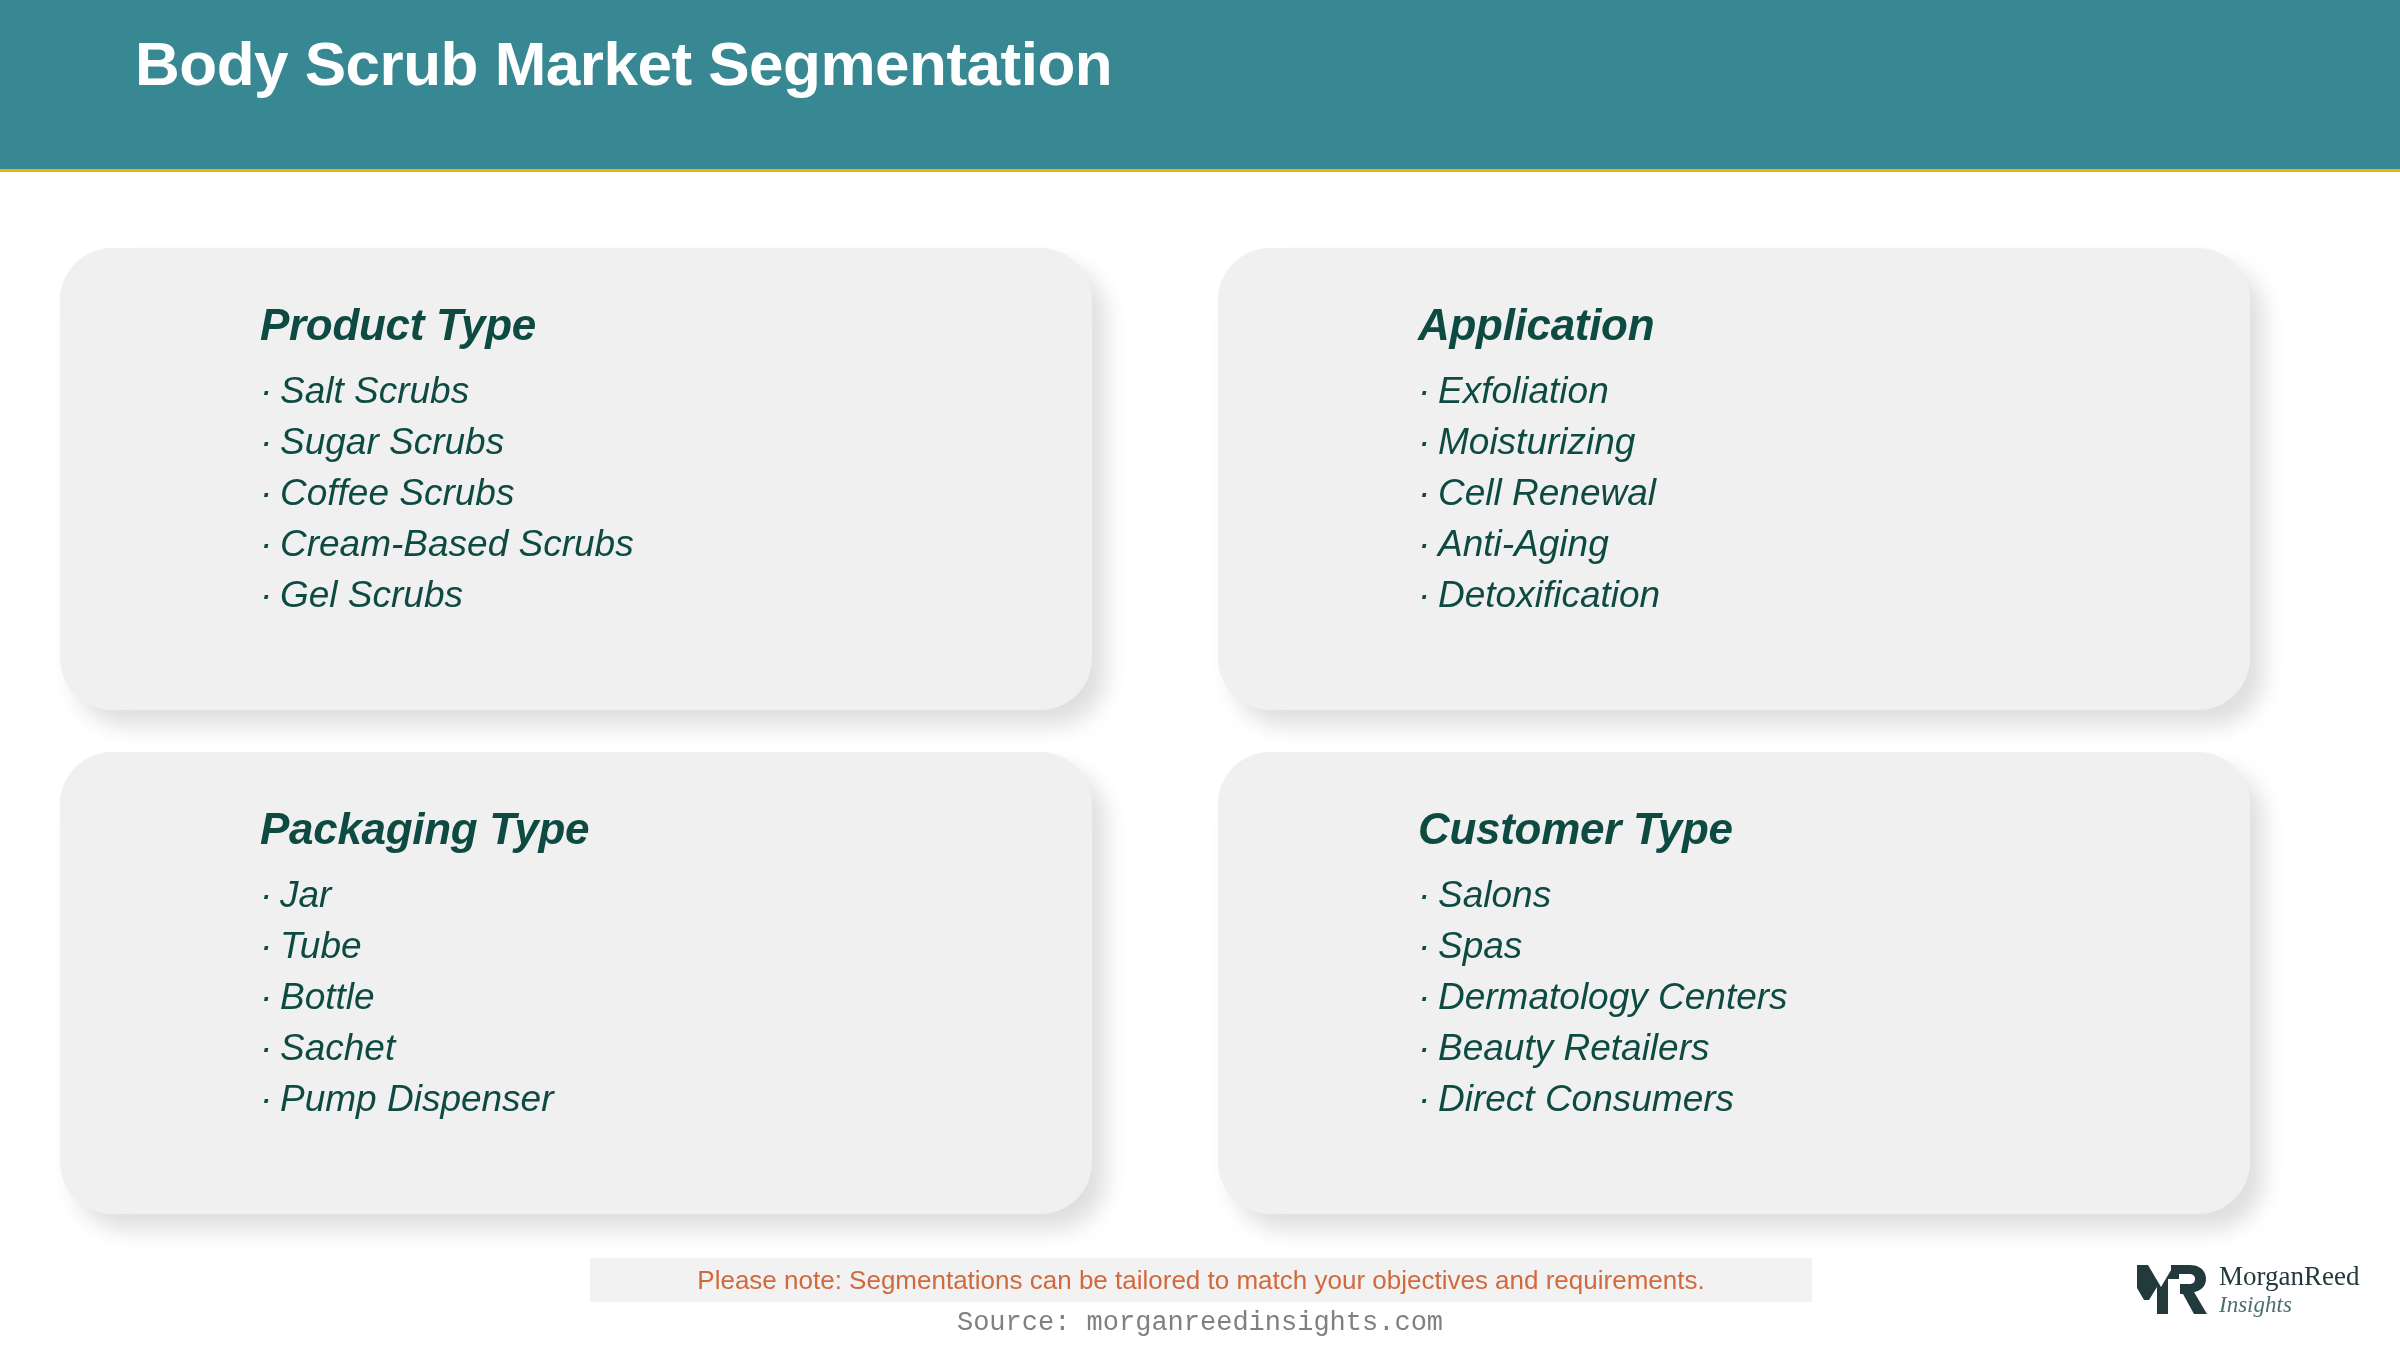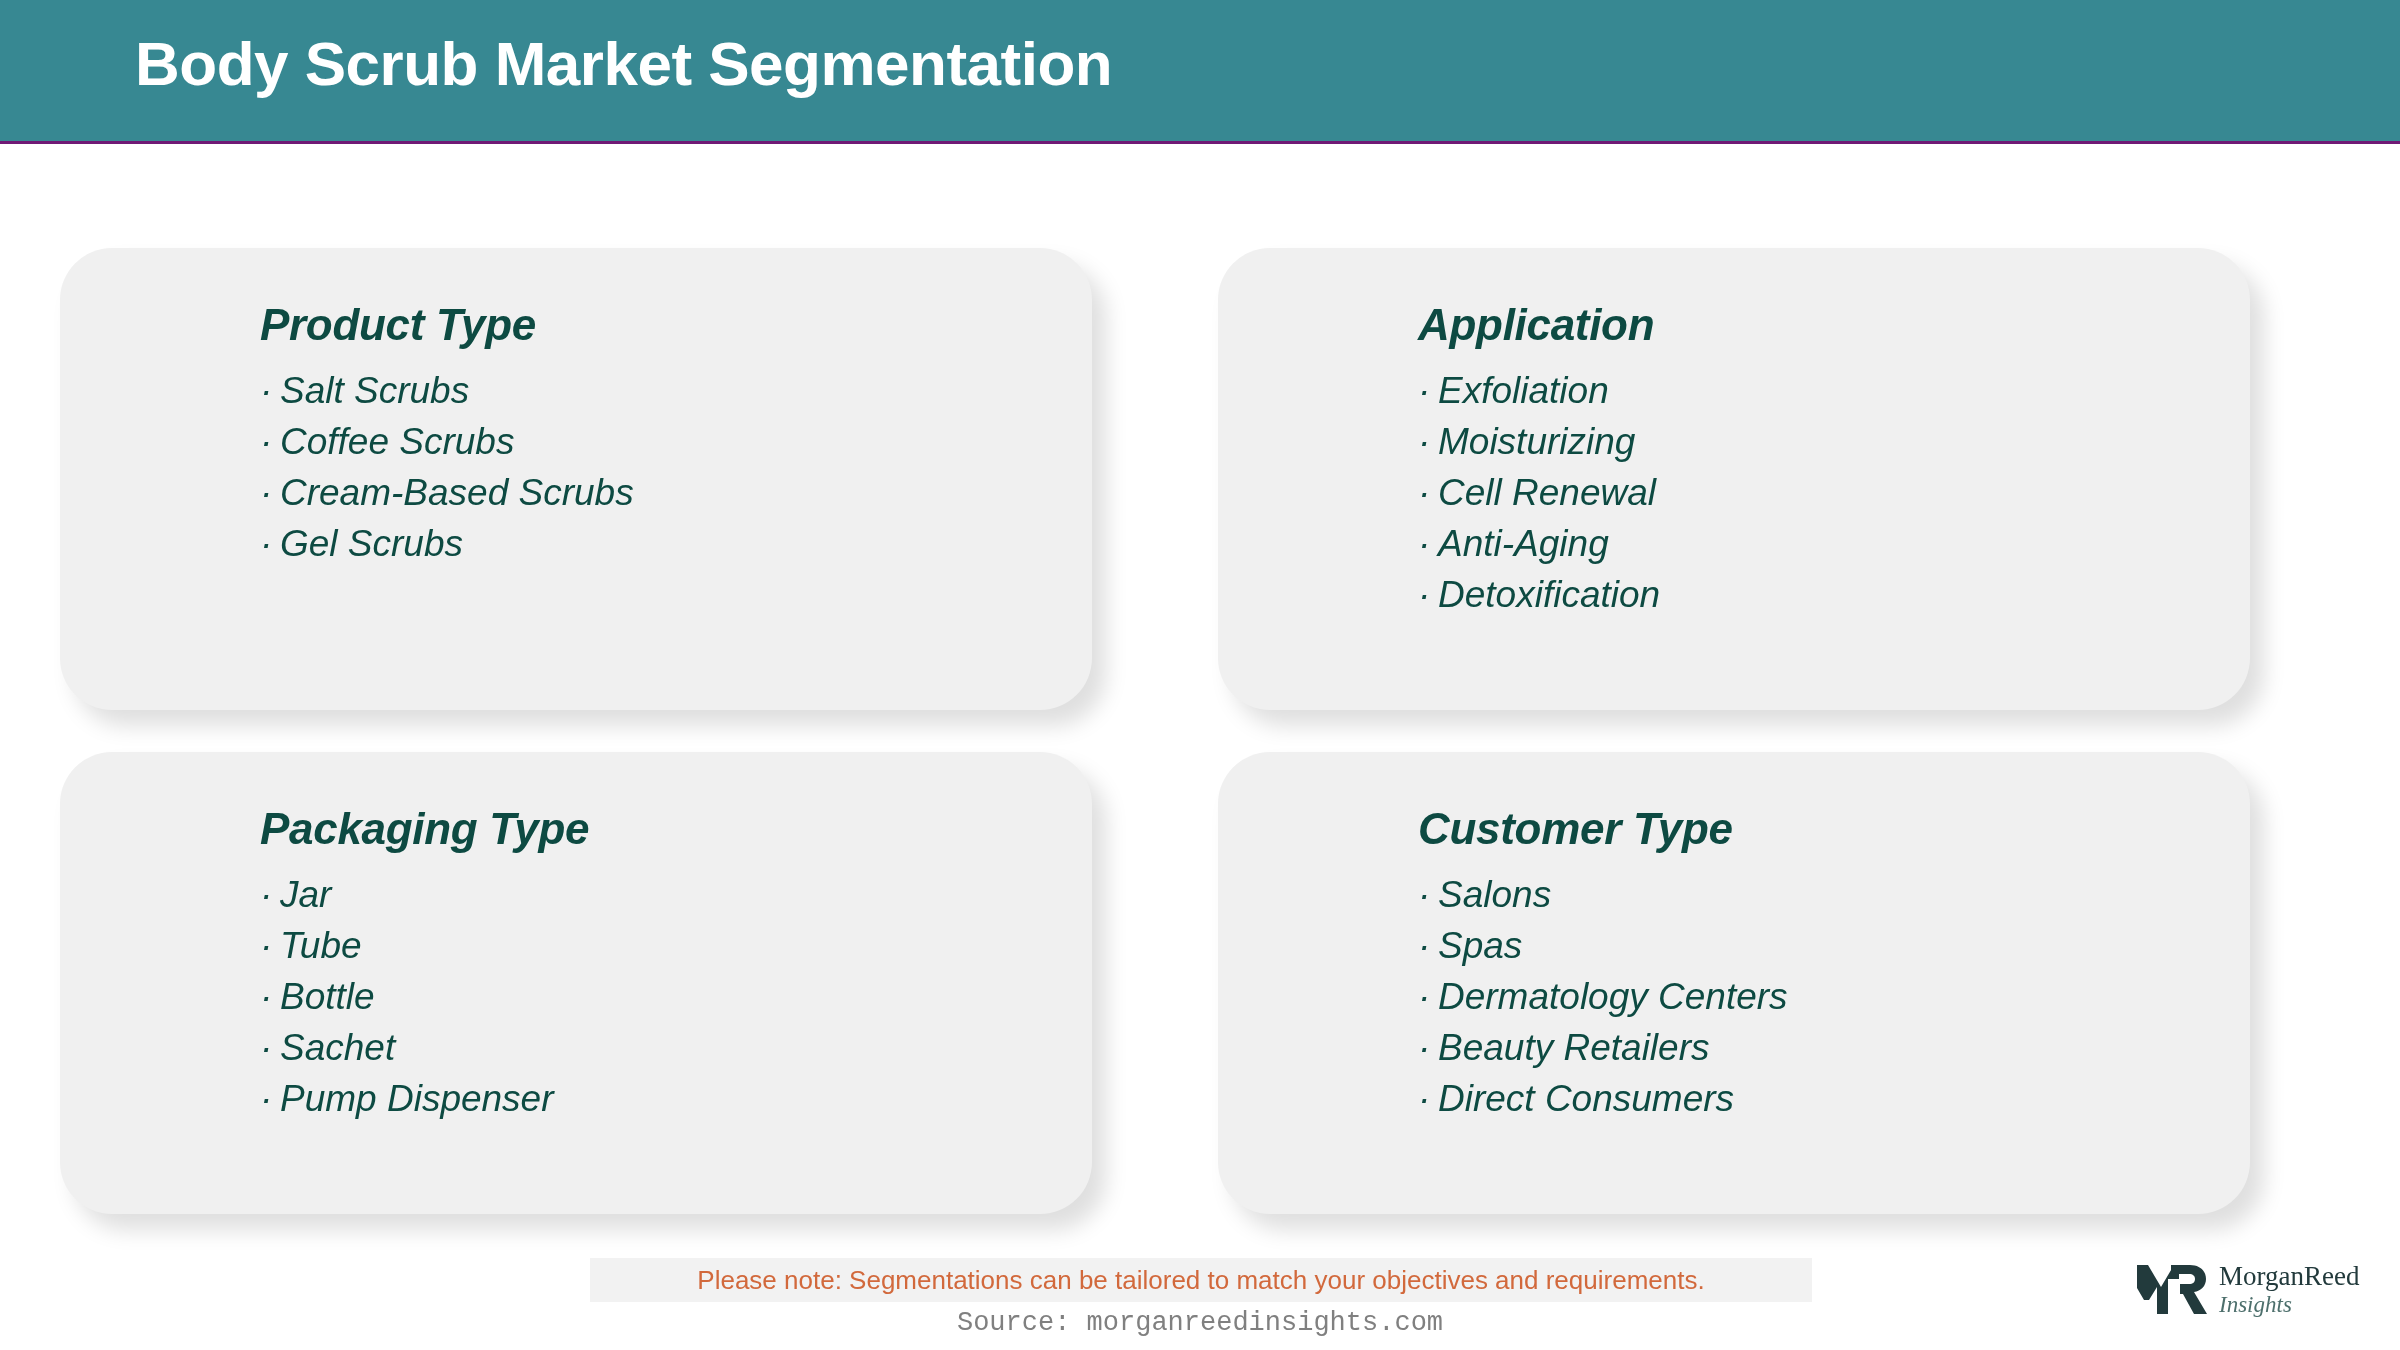--- a/index.html
+++ b/index.html
@@ -18,23 +18,23 @@
     height: 1350px;
     background: #ffffff;
   }
 
   
   .header {
     position: absolute;
     left: 0;
     top: 0;
     width: 2400px;
-    height: 144px;
+    height: 172px;
     background: #378892;
-    border-bottom: 3px solid #701a75;
+    border-bottom: 3px solid #eab308;
   }
 
   .header-title {
     position: absolute;
     left: 135px;
     top: 30px;
     font-size: 62px;
     font-weight: bold;
     color: #ffffff;
     letter-spacing: -0.5px;
@@ -172,20 +172,21 @@
     <div class="header-title">Body Scrub Market Segmentation</div>
   </div>
 
   <div class="cards">
 
     <div class="card">
       <div class="card-inner">
         <div class="card-title">Product Type</div>
         <ul class="card-list">
           <li><span class="bullet">·</span><span>Salt Scrubs</span></li>
+          <li><span class="bullet">·</span><span>Sugar Scrubs</span></li>
           <li><span class="bullet">·</span><span>Coffee Scrubs</span></li>
           <li><span class="bullet">·</span><span>Cream-Based Scrubs</span></li>
           <li><span class="bullet">·</span><span>Gel Scrubs</span></li>
         </ul>
       </div>
     </div>
 
     <div class="card">
       <div class="card-inner">
         <div class="card-title">Application</div>

